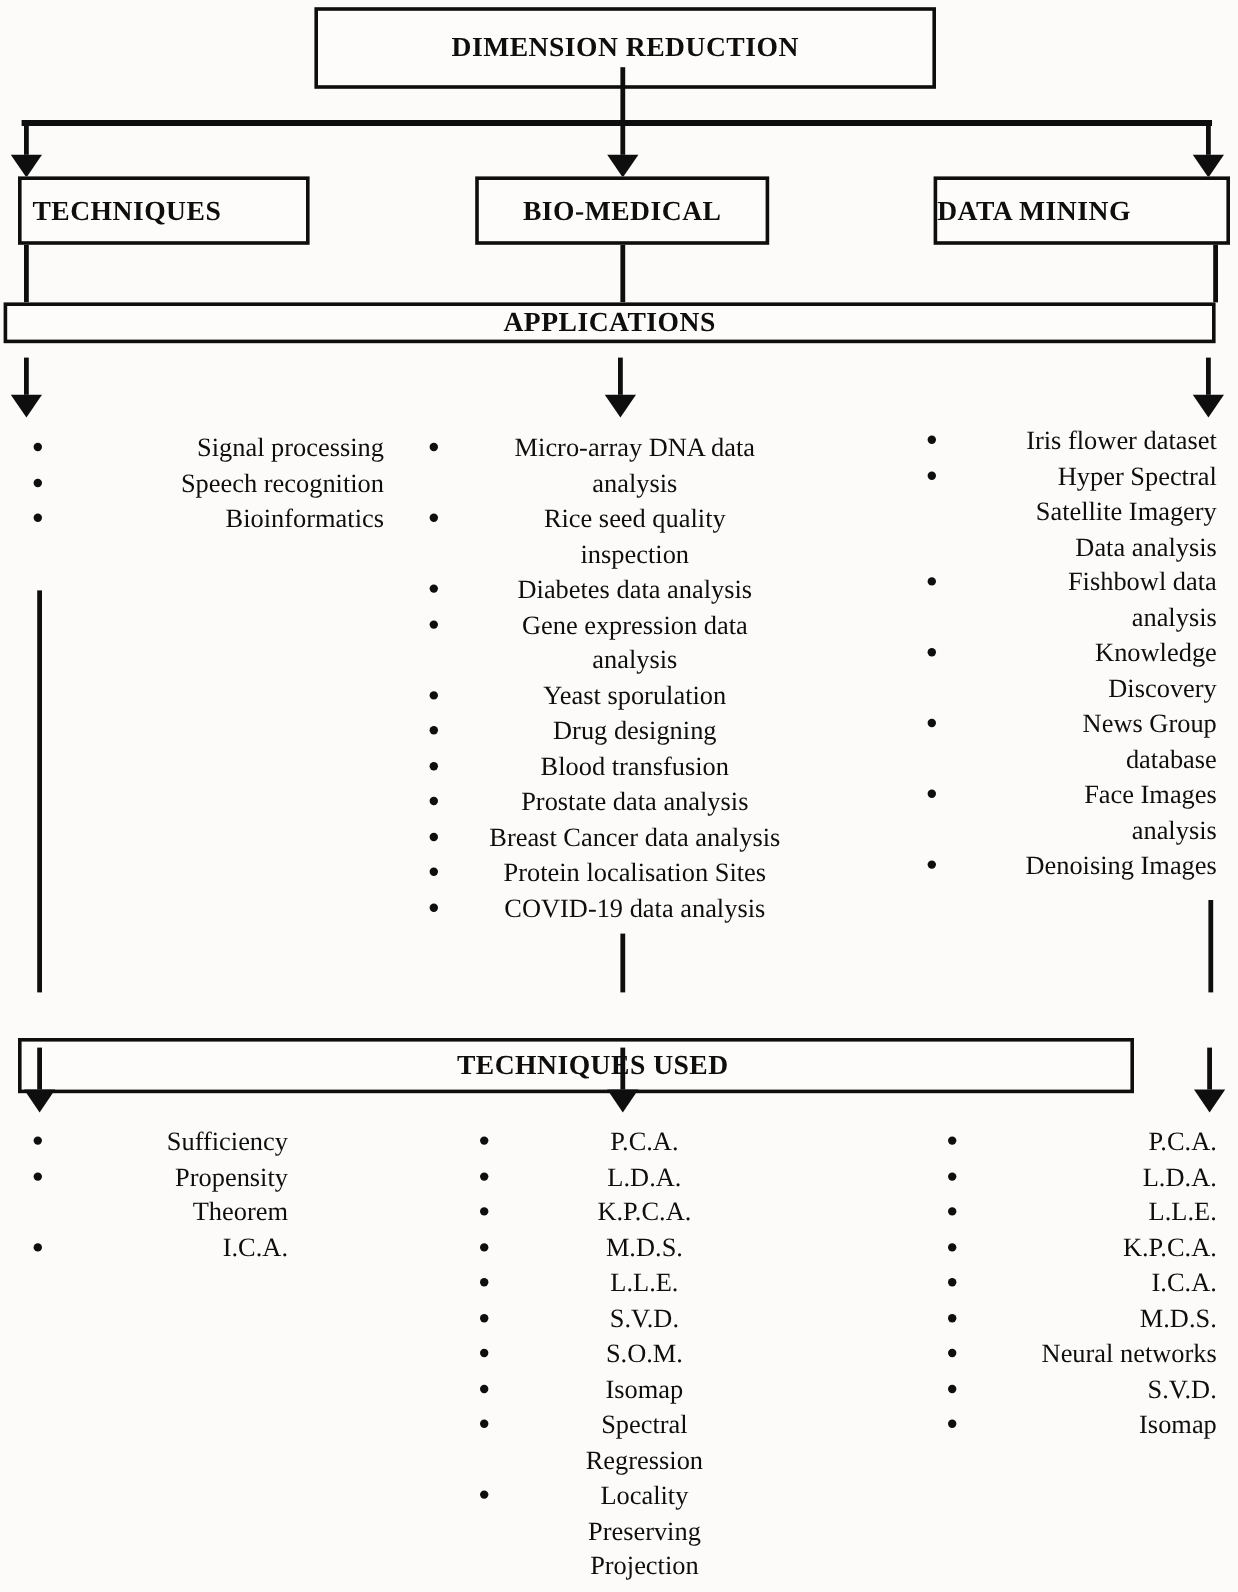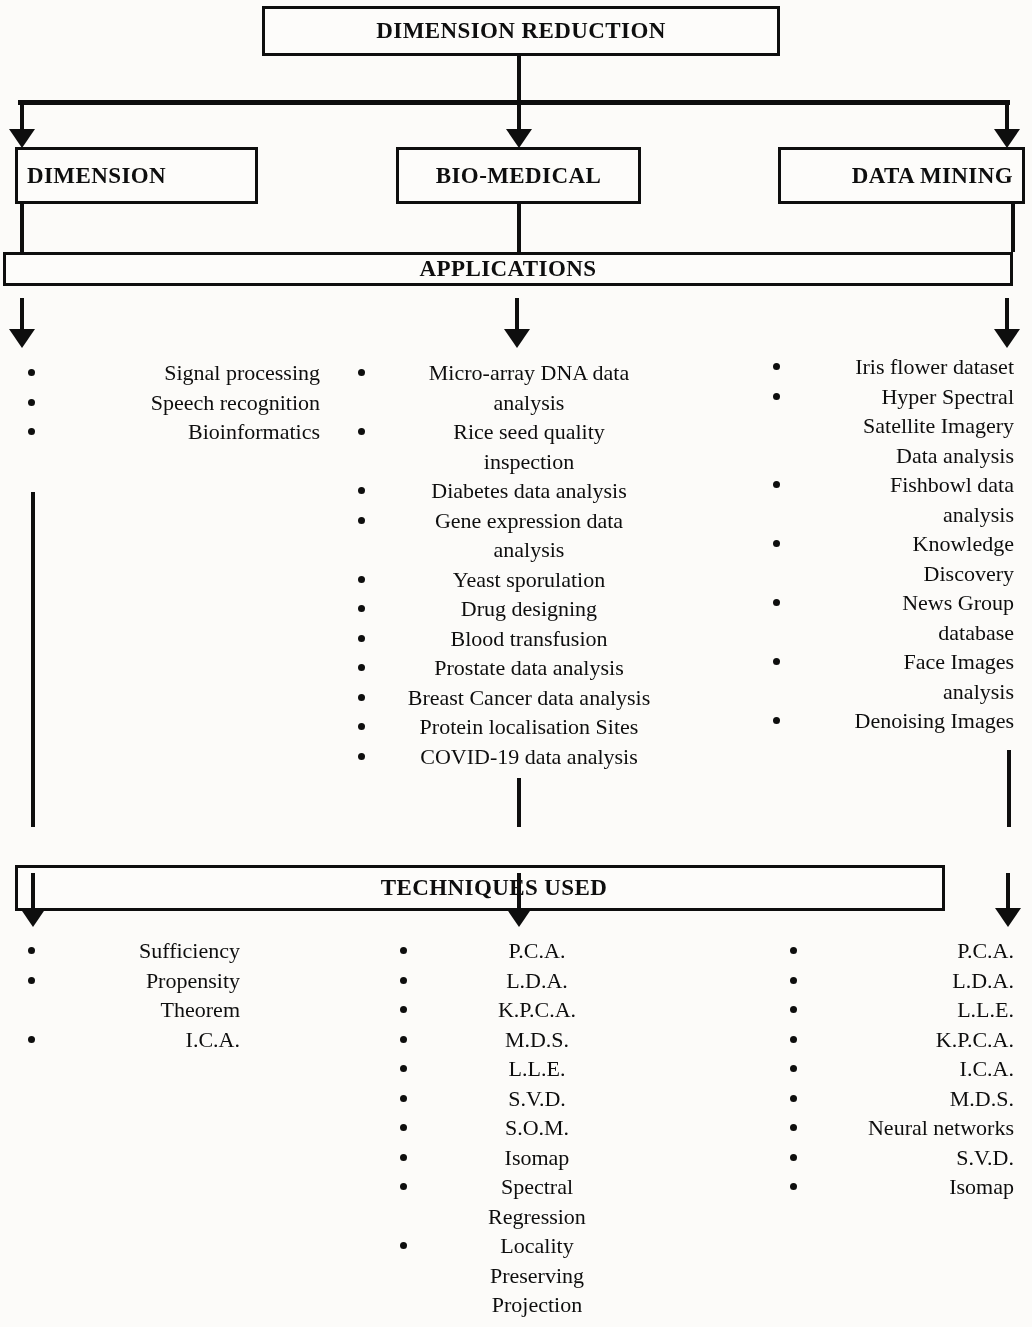--- a/index.html
+++ b/index.html
@@ -10,62 +10,62 @@
     overflow:hidden;
   }
   .fbox{
     position:absolute;box-sizing:border-box;
     border:3px solid #0e0e0e;background:#fdfcfa;
     display:flex;align-items:center;
     font-weight:bold;font-size:23px;letter-spacing:.4px;
   }
   .fbox.center{justify-content:center;}
   .fbox.left{justify-content:flex-start;padding-left:9px;}
-  .fbox.right{justify-content:flex-end;padding-right:9px;}
+  .fbox.right{justify-content:flex-start;padding-right:9px;}
   .vline{position:absolute;width:4px;background:#0e0e0e;}
   .hline{position:absolute;height:5px;background:#0e0e0e;}
   .arrow{position:absolute;width:26px;display:flex;flex-direction:column;align-items:center;}
   .arrow .shaft{width:4px;background:#0e0e0e;}
   .arrow .head{width:0;height:0;border-left:13px solid transparent;border-right:13px solid transparent;border-top:19px solid #0e0e0e;}
   .blist{position:absolute;font-size:22px;line-height:29.5px;}
   .bitem{display:flex;align-items:flex-start;}
   .bullet{flex:0 0 24px;height:29.5px;display:flex;align-items:center;}
   .bullet::after{content:'';width:7px;height:7px;border-radius:50%;background:#0e0e0e;margin-left:8px;}
   .btext{flex:1;white-space:pre-line;}
   .blist.t-left   .btext{text-align:right;}
   .blist.t-center .btext{text-align:center;}
   .blist.t-right  .btext{text-align:right;}
 </style>
 </head>
 <body>
 
 <div class="canvas">
 
-  <div class="fbox center" style="left:262px;top:6px;width:518px;height:50px;">
+  <div class="fbox center" style="left:262px;top:6px;width:518px;height:68px;">
     <span>DIMENSION REDUCTION</span>
   </div>
 
   <div class="vline" style="left:517px;top:56px;height:46px;"></div>
   <div class="hline" style="left:18px;top:100px;width:992px;"></div>
 
   <div class="arrow" style="left:9px;top:104px;">
       <div class="shaft" style="height:25px;"></div>
       <div class="head"></div>
     </div>
   <div class="arrow" style="left:506px;top:104px;">
       <div class="shaft" style="height:25px;"></div>
       <div class="head"></div>
     </div>
   <div class="arrow" style="left:994px;top:104px;">
       <div class="shaft" style="height:25px;"></div>
       <div class="head"></div>
     </div>
 
   <div class="fbox left" style="left:15px;top:147px;width:243px;height:57px;">
-    <span>DIMENSION</span>
+    <span>TECHNIQUES</span>
   </div>
   <div class="fbox center" style="left:396px;top:147px;width:245px;height:57px;">
     <span>BIO-MEDICAL</span>
   </div>
   <div class="fbox right" style="left:778px;top:147px;width:247px;height:57px;">
     <span>DATA MINING</span>
   </div>
 
   <div class="vline" style="left:20px;top:204px;height:48px;"></div>
   <div class="vline" style="left:517px;top:204px;height:48px;"></div>

